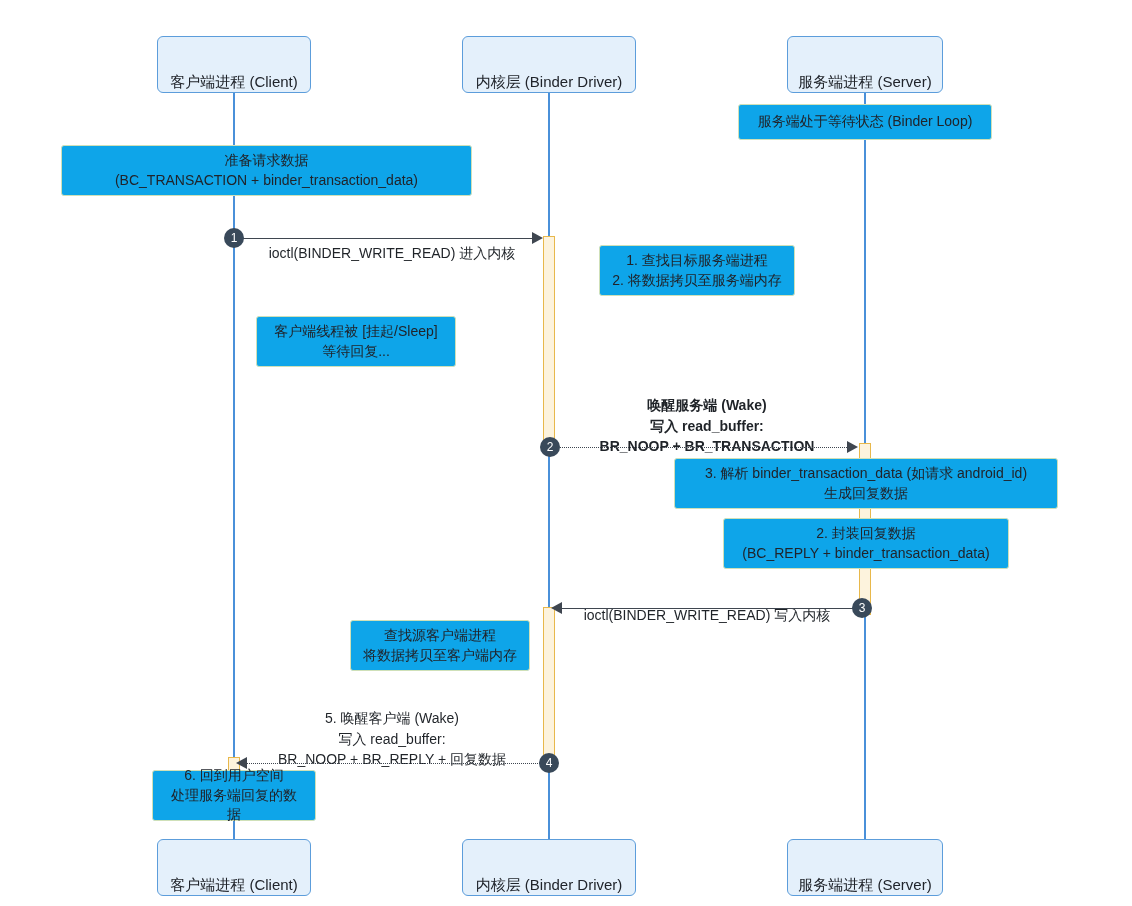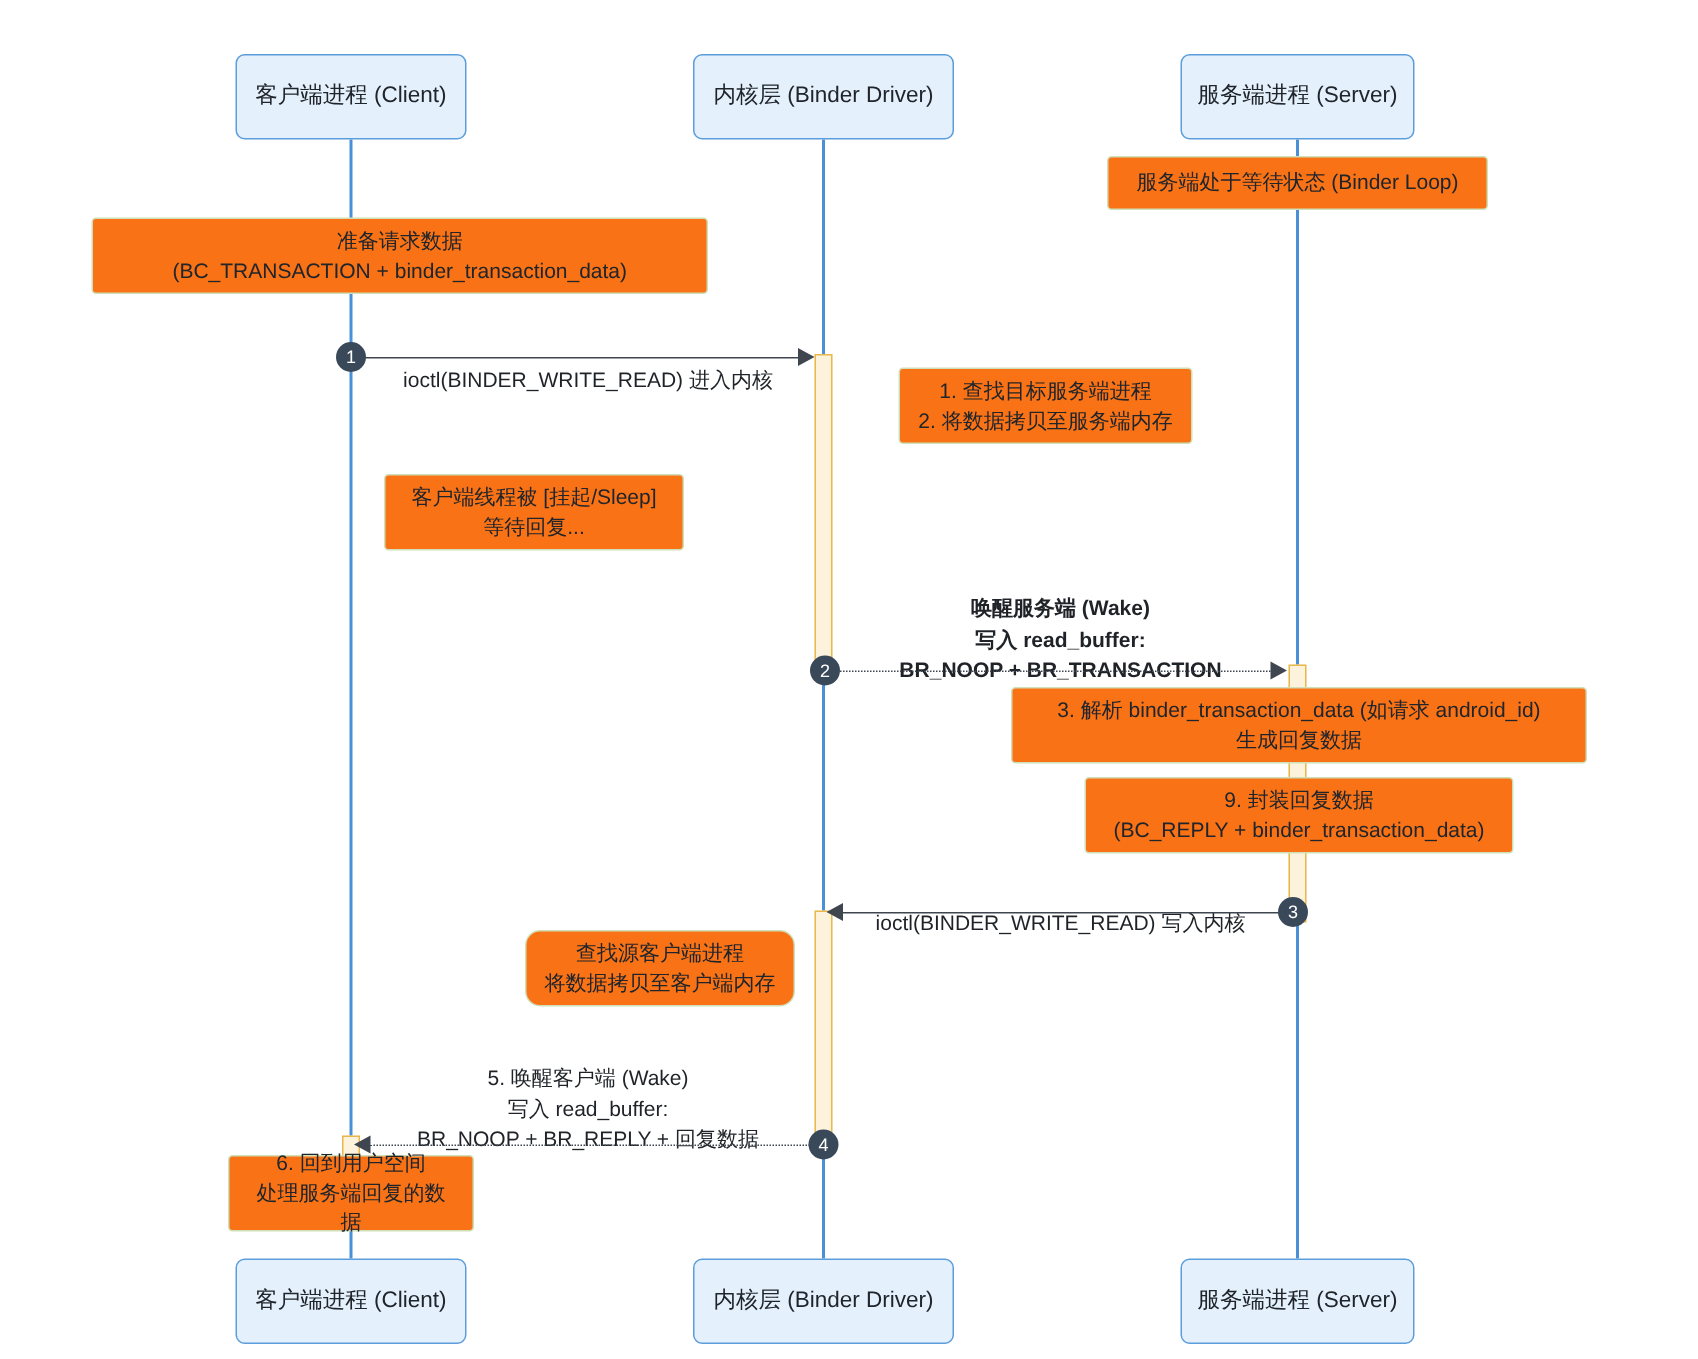--- a/index.html
+++ b/index.html
@@ -21,32 +21,32 @@
     background:#4a90d9;
   }
   
   .participant{
     position:absolute;
     box-sizing:border-box;
     background:#e4f0fb;
     border:1px solid #5c9ddb;
     border-radius:6px;
     display:flex;
-    align-items:center;
+    align-items:flex-end;
     justify-content:center;
     color:#20242b;
     font-size:15px;
     line-height:1.25;
     white-space:nowrap;
   }
   
   .note{
     position:absolute;
     box-sizing:border-box;
-    background:#f97316;
+    background:#0ea5e9;
     border:1px solid #cfe0b8;
     border-radius:3px;
     display:flex;
     align-items:center;
     justify-content:center;
     text-align:center;
     color:#20242b;
     font-size:14px;
     line-height:1.42;
     padding:6px 12px;
@@ -142,25 +142,25 @@
     <span>客户端线程被 [挂起/Sleep]
 等待回复...</span>
   </div>
 
   <div class="note" style="left:674px; top:458px; width:384px; height:51px;">
     <span>3. 解析 binder_transaction_data (如请求 android_id)
 生成回复数据</span>
   </div>
 
   <div class="note" style="left:723px; top:518px; width:286px; height:51px;">
-    <span>9. 封装回复数据
+    <span>2. 封装回复数据
 (BC_REPLY + binder_transaction_data)</span>
   </div>
 
-  <div class="note" style="left:350px; top:620px; width:180px; height:51px;border-radius:10px;">
+  <div class="note" style="left:350px; top:620px; width:180px; height:51px;">
     <span>查找源客户端进程
 将数据拷贝至客户端内存</span>
   </div>
 
   <div class="note" style="left:152px; top:770px; width:164px; height:51px;text-align:center;">
     <span>6. 回到用户空间
 处理服务端回复的数据</span>
   </div>
 
   <div class="msg-label" style="left:234px; top:223px; width:316px;">

